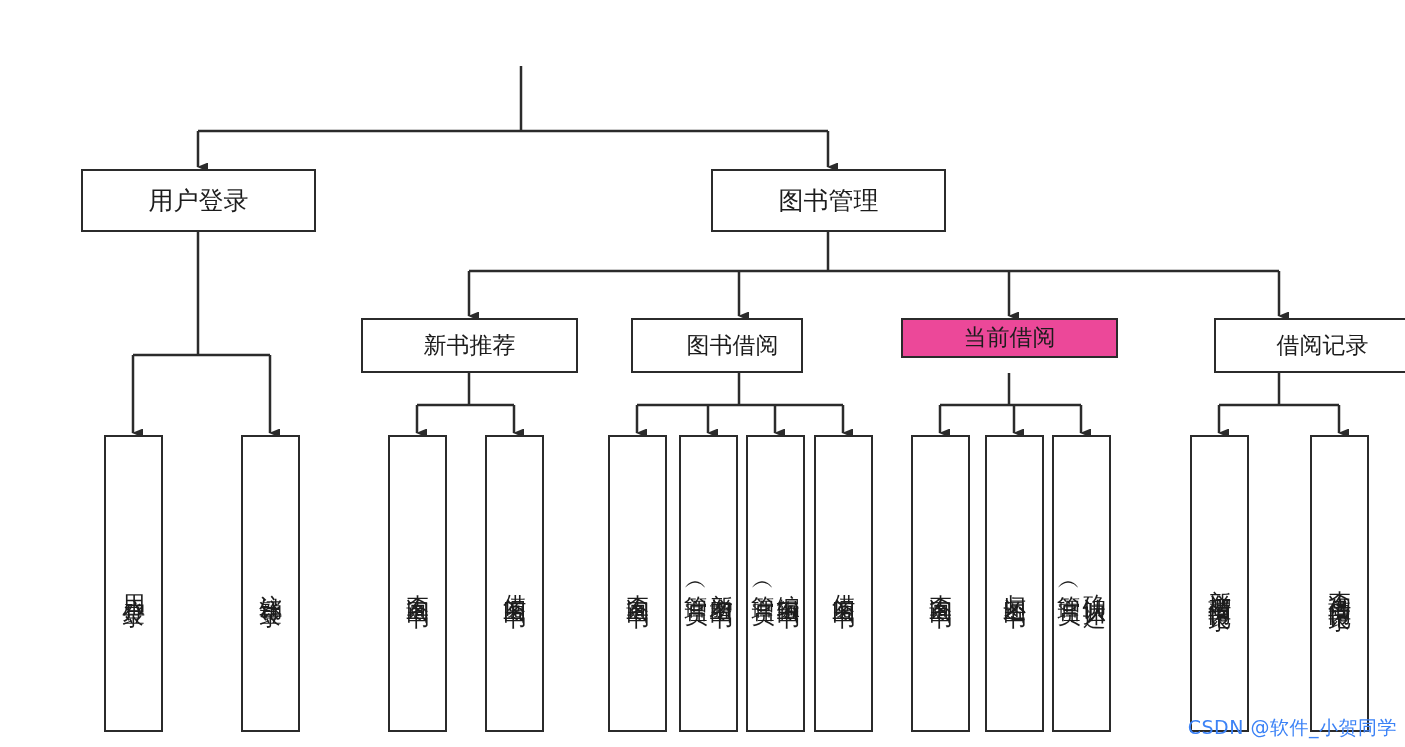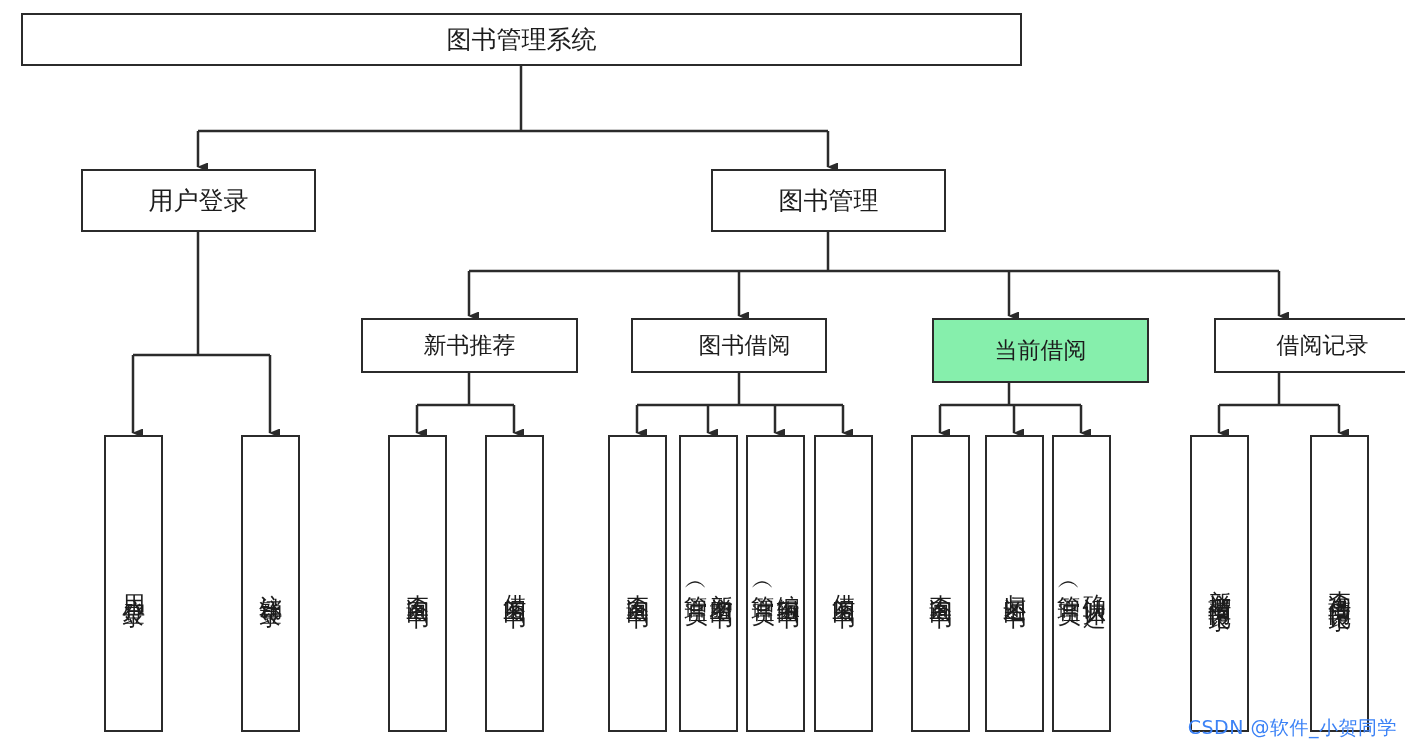--- a/index.html
+++ b/index.html
@@ -123,38 +123,35 @@
         <line x1="940" y1="405" x2="940" y2="433" marker-end="url(#arrowhead)"></line>
         <line x1="1014" y1="405" x2="1014" y2="433" marker-end="url(#arrowhead)"></line>
         <line x1="1081" y1="405" x2="1081" y2="433" marker-end="url(#arrowhead)"></line>
         <line x1="1279" y1="373" x2="1279" y2="405"></line>
         <line x1="1219" y1="405" x2="1339" y2="405"></line>
         <line x1="1219" y1="405" x2="1219" y2="433" marker-end="url(#arrowhead)"></line>
         <line x1="1339" y1="405" x2="1339" y2="433" marker-end="url(#arrowhead)"></line>
       </g>
   </svg>
 
-  <div class="node h root" style="left: 21px; top: 13px; width: 1001px; height: 53px; border-color: rgb(43, 43, 43); background: rgb(255, 255, 255);">
-    <span class="node-label">图书管理系统</span>
-  </div>
 
   <div class="node h lvl2" style="left: 81px; top: 169px; width: 235px; height: 63px; border-color: rgb(43, 43, 43); background: rgb(255, 255, 255);">
     <span class="node-label">用户登录</span>
   </div>
   <div class="node h lvl3" style="left: 361px; top: 318px; width: 217px; height: 55px; border-color: rgb(43, 43, 43); background: rgb(255, 255, 255);">
     <span class="node-label">新书推荐</span>
   </div>
 
   <div class="node h lvl2" style="left: 711px; top: 169px; width: 235px; height: 63px; border-color: rgb(43, 43, 43); background: rgb(255, 255, 255);">
     <span class="node-label">图书管理</span>
   </div>
-  <div class="node h lvl3" style="left: 631px; top: 318px; width: 196px; height: 55px; border-color: rgb(43, 43, 43); background: rgb(255, 255, 255); padding-left: 31px;">
+  <div class="node h lvl3" style="left: 631px; top: 318px; width: 172px; height: 55px; border-color: rgb(43, 43, 43); background: rgb(255, 255, 255); padding-left: 31px;">
     <span class="node-label">图书借阅</span>
   </div>
-  <div class="node h lvl3" style="left: 901px; top: 318px; width: 217px; height: 65px; border-color: rgb(43, 43, 43); background: #86efac; margin-left: 31px;">
+  <div class="node h lvl3" style="left: 901px; top: 318px; width: 217px; height: 40px; border-color: rgb(43, 43, 43); background: #ec4899;">
     <span class="node-label">当前借阅</span>
   </div>
   <div class="node h lvl3" style="left: 1171px; top: 318px; width: 217px; height: 55px; border-color: rgb(43, 43, 43); background: rgb(255, 255, 255); margin-left: 43px;">
     <span class="node-label">借阅记录</span>
   </div>
 
   <div class="node v" style="left: 104px; top: 435px; width: 59px; height: 297px; border-color: rgb(43, 43, 43); background: rgb(255, 255, 255);">
     <span class="node-label">用户登录</span>
   </div>
   <div class="node v" style="left: 241px; top: 435px; width: 59px; height: 297px; border-color: rgb(43, 43, 43); background: rgb(255, 255, 255);">

